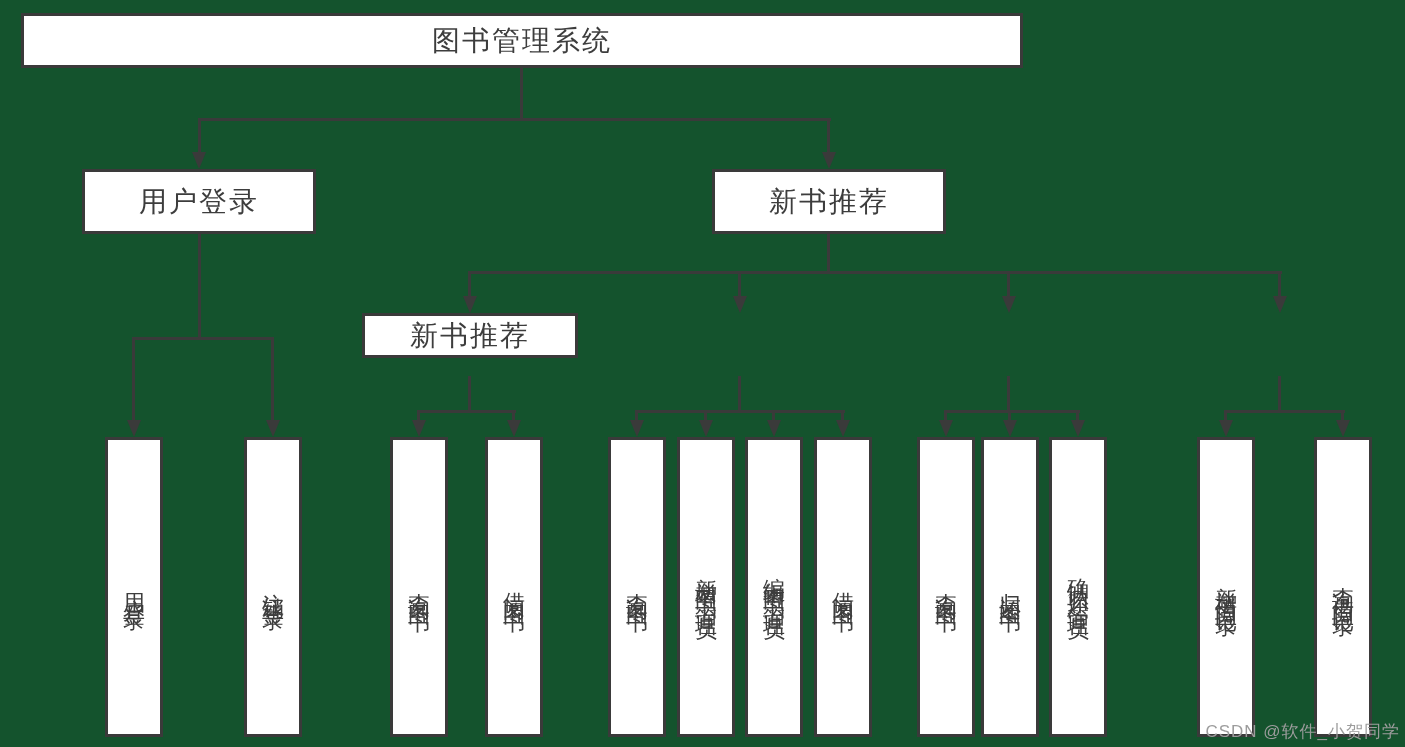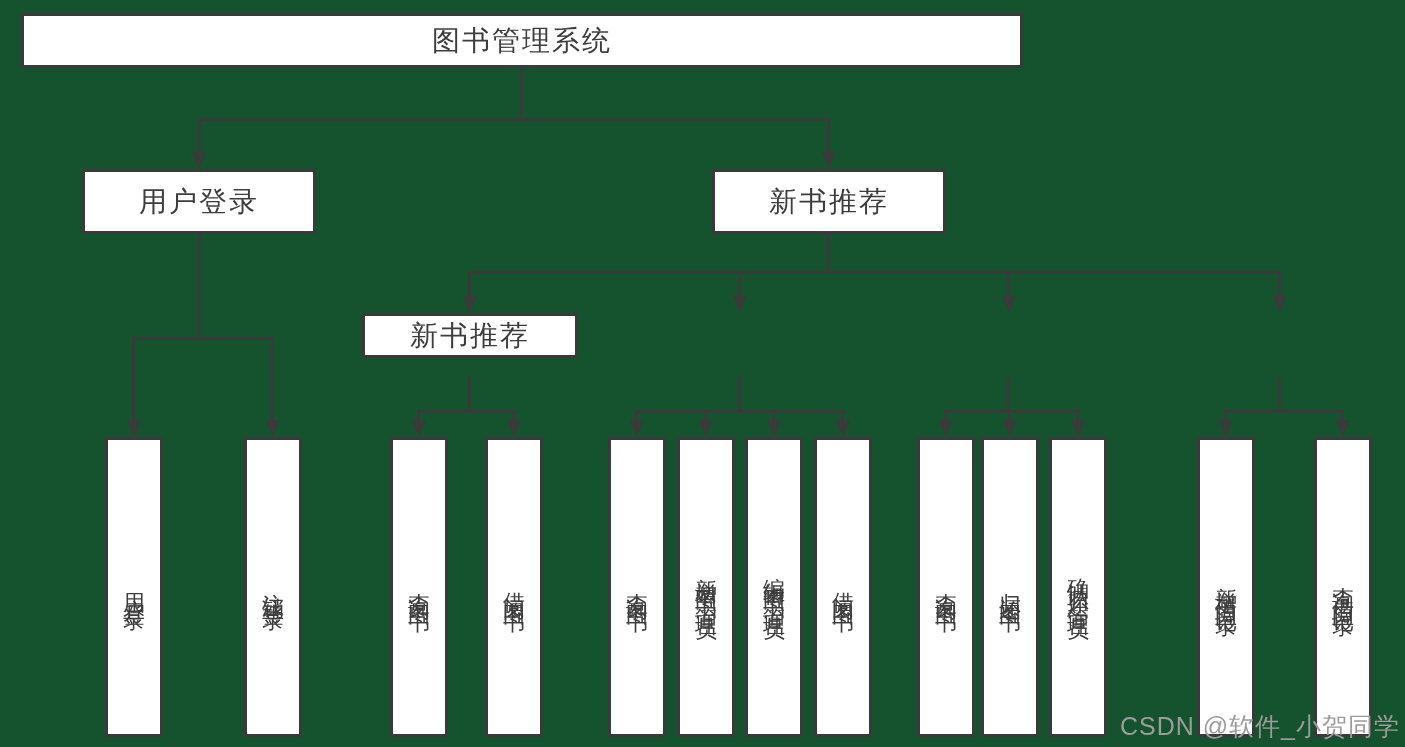--- a/index.html
+++ b/index.html
@@ -24,21 +24,21 @@
   }
   .line { position: absolute; background: #3a3a3a; }
   .arrow {
     position: absolute; width: 0; height: 0;
     border-left: 7px solid transparent;
     border-right: 7px solid transparent;
     border-top: 17px solid #3a3a3a;
   }
   .watermark {
     position: absolute; right: 5px; bottom: 4px;
-    color: #9c9c9c; font-size: 25px; letter-spacing: 1px; white-space: nowrap;
+    color: #9c9c9c; font-size: 17px; letter-spacing: 1px; white-space: nowrap;
   }
 </style>
 </head>
 <body>
 
 <div class="canvas">
 
   <div class="box" style="left:21px; top:13px; width:1002px; height:55px;">
     <span class="hlabel">图书管理系统</span>
   </div>

